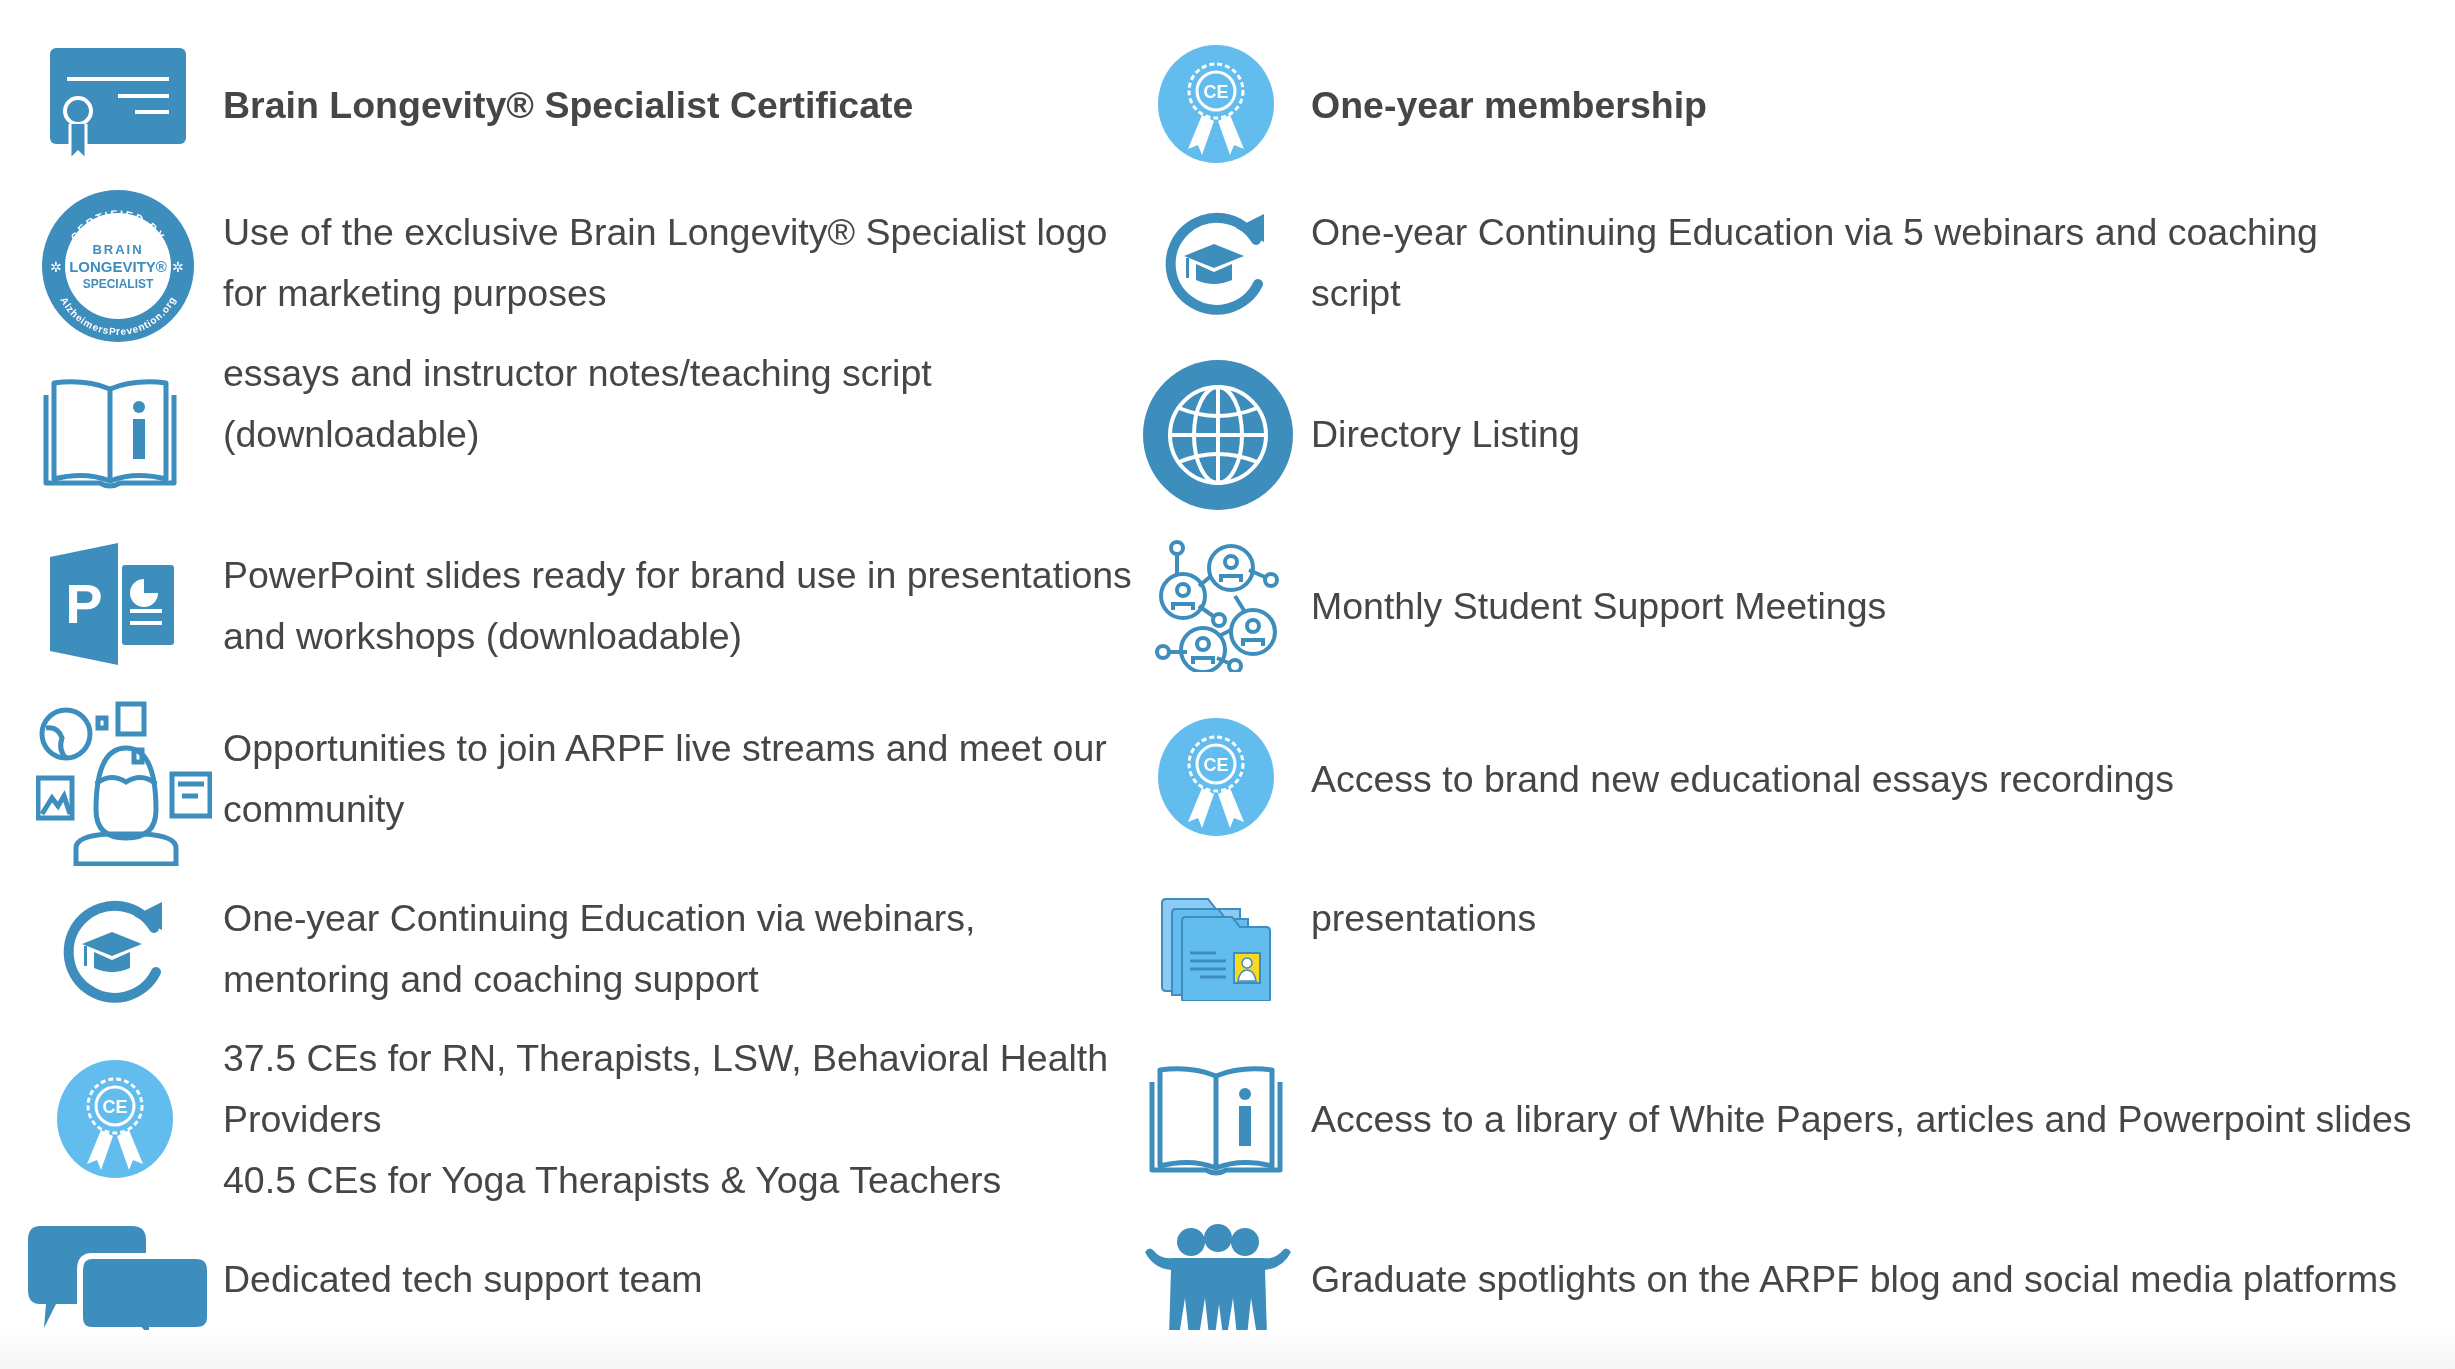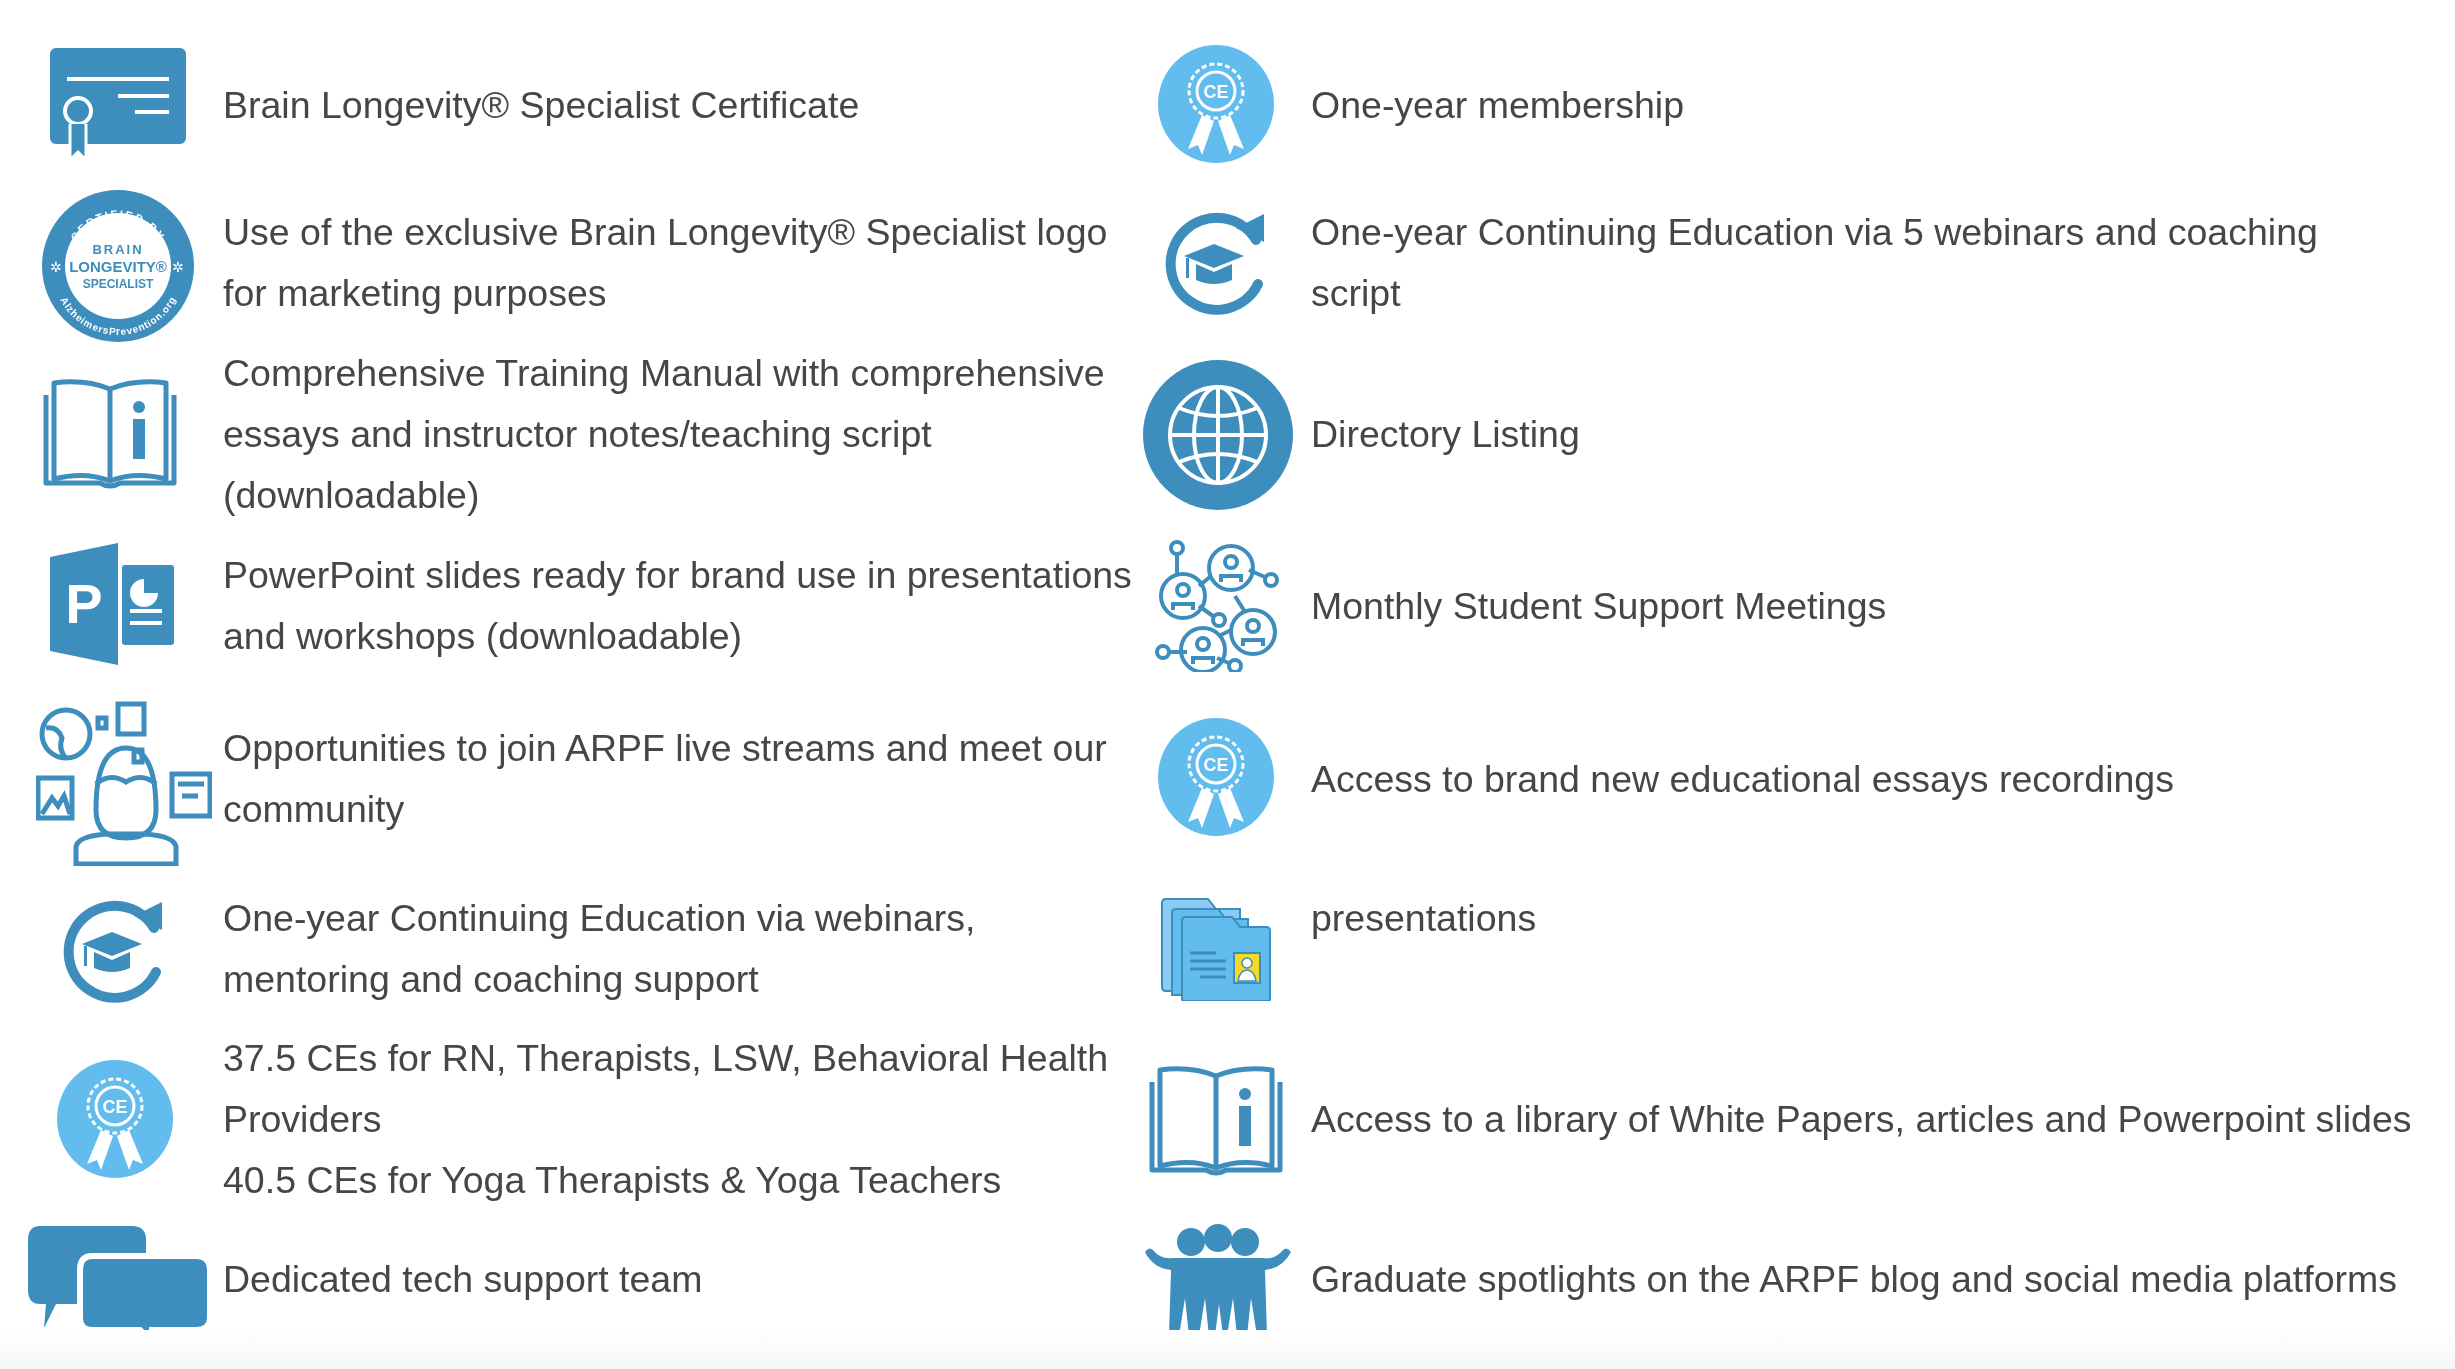--- a/index.html
+++ b/index.html
@@ -12,21 +12,21 @@
   .footer-band {
     position: absolute; left: 0; right: 0; top: 1330px; height: 39px;
     background: linear-gradient(#ffffff, #f5f5f5);
   }
   .item { position: absolute; }
   .icon { position: absolute; display: block; }
   .text {
     position: absolute; font-size: 37.5px; line-height: 61px;
     white-space: nowrap; letter-spacing: 0;
   }
-  .text.bold { font-weight: normal; }
+  .text.bold { font-weight: bold; }
   .text .line { display: block; }
 </style>
 </head>
 <body>
 
 <div class="item">
   <svg class="icon" style="left:50px;top:48px" width="136" height="112" viewBox="0 0 136 112">
     <rect x="0" y="0" width="136" height="96" rx="6" fill="#3d8dbd"></rect>
     <rect x="17" y="29" width="102" height="4" fill="#fff"></rect>
     <rect x="68" y="46" width="51" height="4" fill="#fff"></rect>
@@ -69,21 +69,20 @@
   <svg class="icon" style="left:40px;top:375px" width="140" height="120" viewBox="0 0 140 120">
     <g fill="none" stroke="#3d8dbd" stroke-width="5" stroke-linejoin="round">
       <path d="M6 20 L6 108 L60 108 Q70 114 80 108 L134 108 L134 20"></path>
       <path d="M14 104 L14 8 Q45 4 70 14 Q95 4 126 8 L126 104 Q95 96 70 106 Q45 96 14 104 Z"></path>
       <path d="M70 14 L70 106"></path>
     </g>
     <circle cx="99" cy="32" r="6" fill="#3d8dbd"></circle>
     <rect x="93" y="44" width="12" height="40" fill="#3d8dbd"></rect>
   </svg>
   <div class="text" style="left:223px;top:343px">
-    <span class="line">Comprehensive Training Manual with comprehensive</span>
     <span class="line">essays and instructor notes/teaching script</span>
     <span class="line">(downloadable)</span>
   </div>
 </div>
 
 <div class="item">
   <svg class="icon" style="left:50px;top:543px" width="124" height="122" viewBox="0 0 124 122">
     <rect x="72" y="22" width="52" height="80" rx="3" fill="#3d8dbd"></rect>
     <path d="M0 14 L68 0 L68 122 L0 108 Z" fill="#3d8dbd"></path>
     <text x="34" y="80" text-anchor="middle" font-family="Liberation Sans, sans-serif" font-weight="bold" font-size="56" fill="#fff">P</text>

